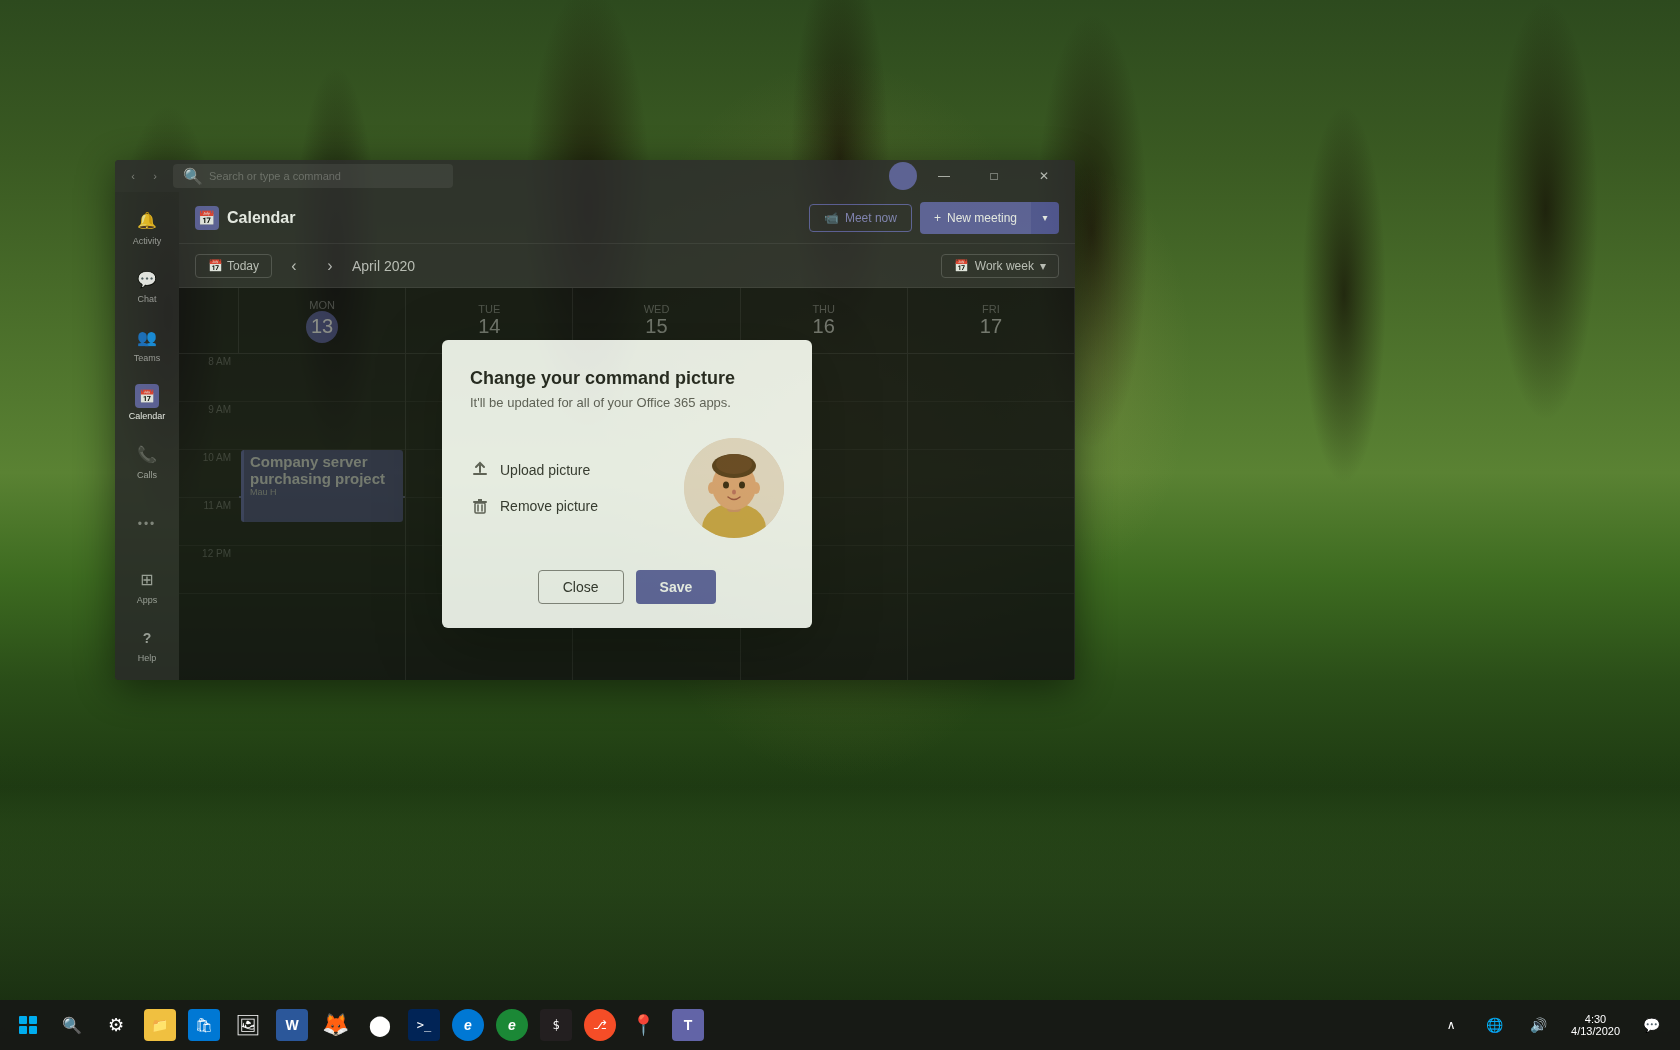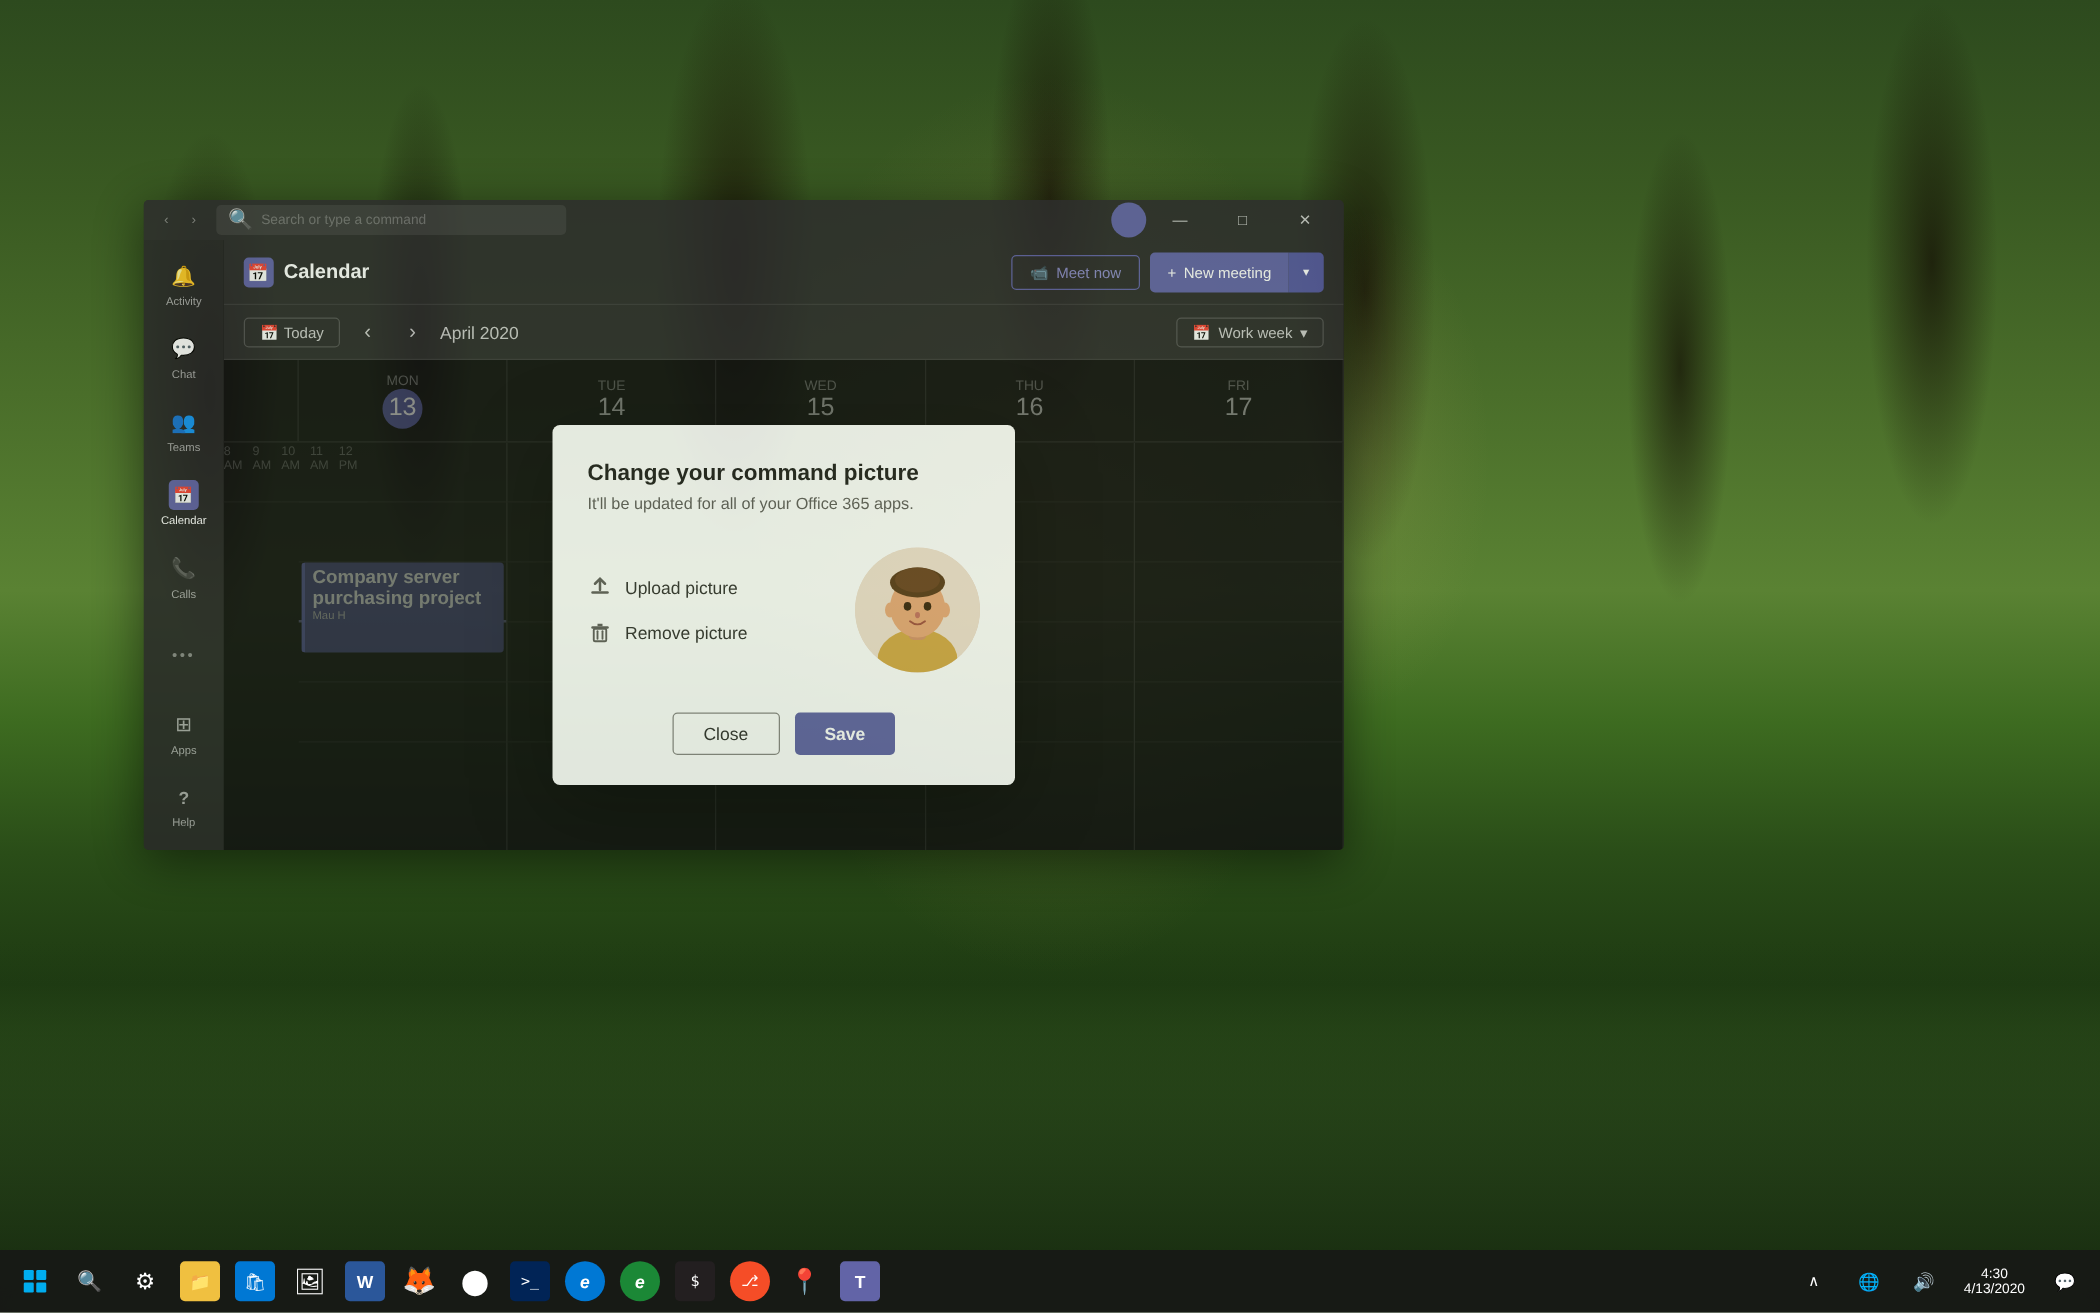--- a/index.html
+++ b/index.html
@@ -400,20 +400,22 @@
 
     .time-grid {
       display: grid;
       grid-template-columns: 60px repeat(5, 1fr);
       overflow-y: auto;
       height: calc(100% - 50px);
     }
 
     .time-column {
       display: flex;
+      flex-direction: column;
+      text-align: center;
     }
 
     .time-slot {
       height: 48px;
       display: flex;
       align-items: flex-start;
       justify-content: flex-end;
       padding-right: 8px;
       padding-top: 2px;
       font-size: 10px;

